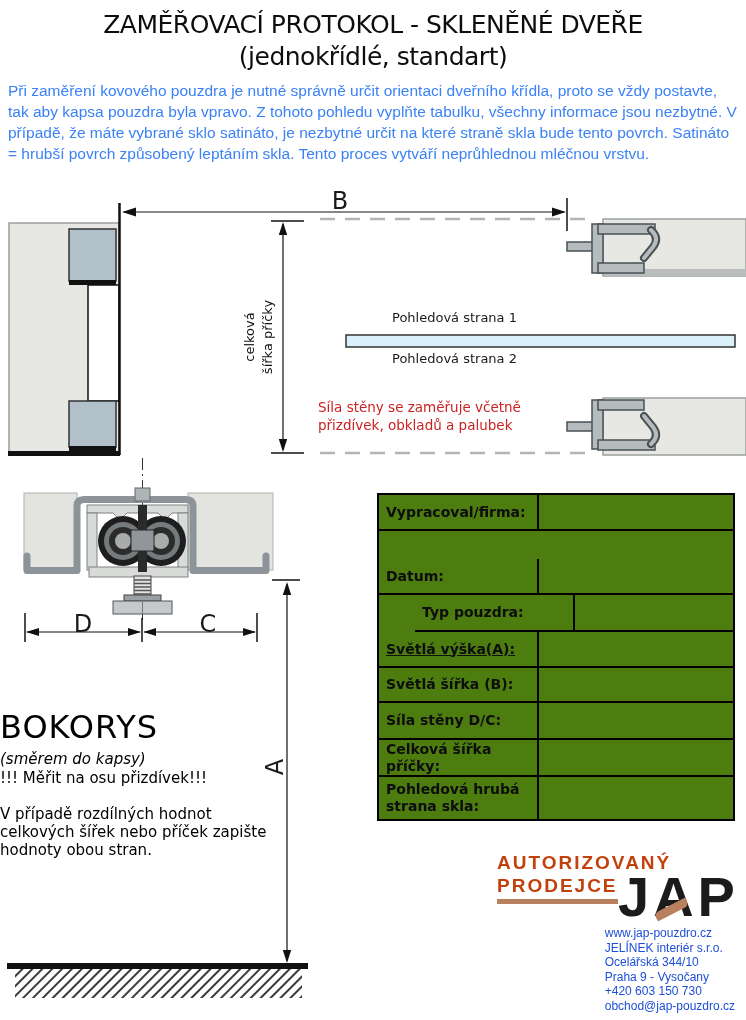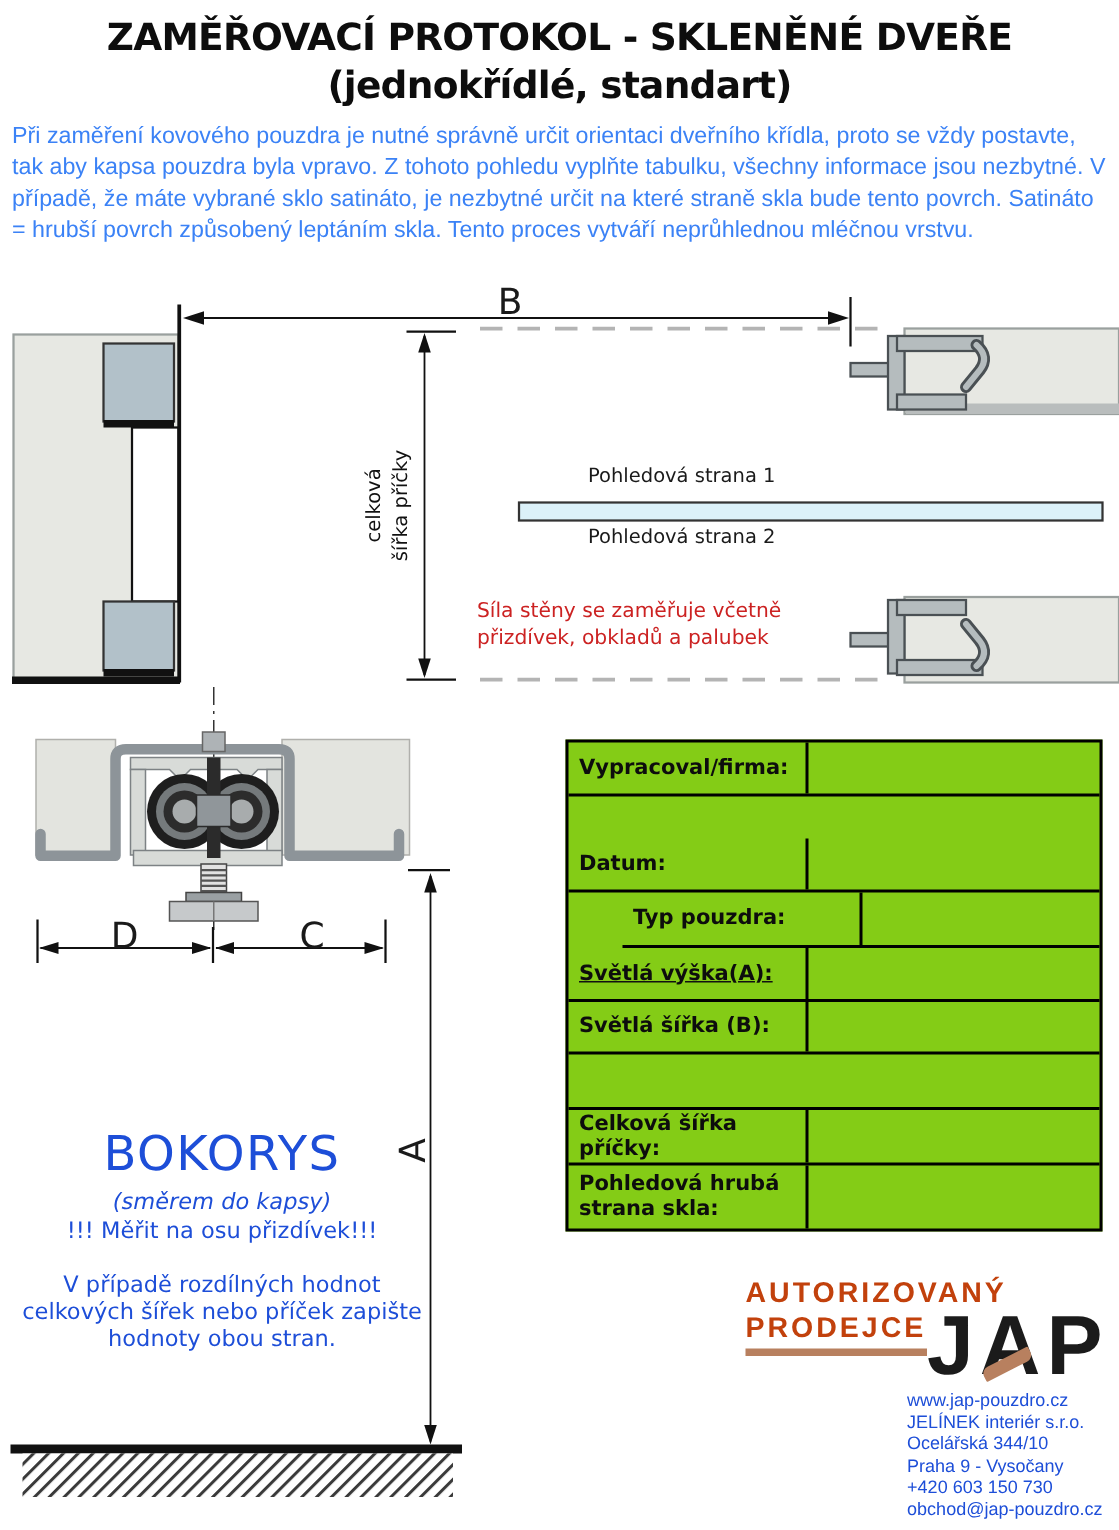--- a/index.html
+++ b/index.html
@@ -5,21 +5,21 @@
   html,body{margin:0;padding:0;background:#888;}
   #page{
     position:relative;width:746px;height:1020px;background:#fff;
     margin:0 auto;overflow:hidden;
     font-family:"DejaVu Sans",sans-serif;color:#111;
   }
   .abs{position:absolute;}
   
   .title{
     left:0;top:9px;width:746px;text-align:center;
-    font-family:"DejaVu Sans",sans-serif;font-weight:bold;
+    font-family:"DejaVu Sans",sans-serif;font-weight:normal;
     font-size:25px;line-height:32px;letter-spacing:-0.5px;color:#0d0d0d;
   }
   .title2{top:41px;}
   .intro{
     left:8px;top:80px;width:732px;
     font-family:"Liberation Sans",sans-serif;
     font-size:15.5px;line-height:21px;color:#3b82f6;
   }
   
   .dimlabel{font-size:24px;color:#1a1a1a;}
@@ -27,30 +27,30 @@
   .partition-label{
     left:199px;top:319px;width:120px;height:36px;text-align:center;
     font-size:13px;line-height:17.5px;white-space:nowrap;
   }
   .glass-label{font-size:13px;color:#1a1a1a;white-space:nowrap;}
   .red-note{
     left:318px;top:399px;font-size:13.5px;line-height:17.5px;
     color:#cc2222;white-space:nowrap;
   }
   
-  .bok-block{left:0;top:750px;width:296px;text-align:center;color:#1d4ed8;}
+  .bok-block{left:0;top:708px;width:296px;color:#000000;}
   .bok-heading{font-size:32px;line-height:38px;font-weight:normal;letter-spacing:1px;}
   .bok-sub{font-size:15px;line-height:19px;}
   .bok-sub1{margin-top:4px;font-style:italic;}
   .bok-note{font-size:15px;line-height:18px;white-space:nowrap;}
   .bok-note-first{margin-top:17px;}
   
   .ftable{
     left:377px;top:493px;width:358px;border:2px solid #000;
-    box-sizing:border-box;background:#84cc16;
+    box-sizing:border-box;background:#4d7c0f;
   }
   .trow{display:flex;border-bottom:2px solid #000;box-sizing:border-box;}
   .trow:last-child{border-bottom:none;}
   .tlabel{
     width:160px;border-right:2px solid #000;box-sizing:border-box;
     display:flex;align-items:center;padding-left:7px;
     font-weight:bold;font-size:14px;line-height:17px;color:#0d0d0d;
   }
   .tvalue{flex:1;}
   
@@ -253,20 +253,21 @@
     </div>
     <div class="trow" style="height:36px;text-decoration:underline;">
       <div class="tlabel">Světlá výška(A):</div>
       <div class="tvalue"></div>
     </div>
     <div class="trow" style="height:35px;">
       <div class="tlabel">Světlá šířka (B):</div>
       <div class="tvalue"></div>
     </div>
     <div class="trow" style="height:37px;">
+      <div class="tlabel">Síla stěny D/C:</div>
       <div class="tvalue"></div>
     </div>
     <div class="trow" style="height:37px;">
       <div class="tlabel">Celková šířka příčky:</div>
       <div class="tvalue"></div>
     </div>
     <div class="trow" style="height:42px;gap:43px;">
       <div class="tlabel">Pohledová hrubá strana skla:</div>
       <div class="tvalue"></div>
     </div>

